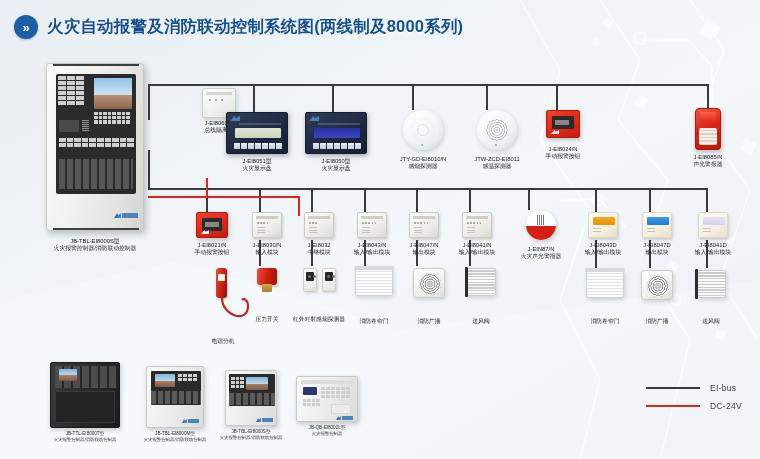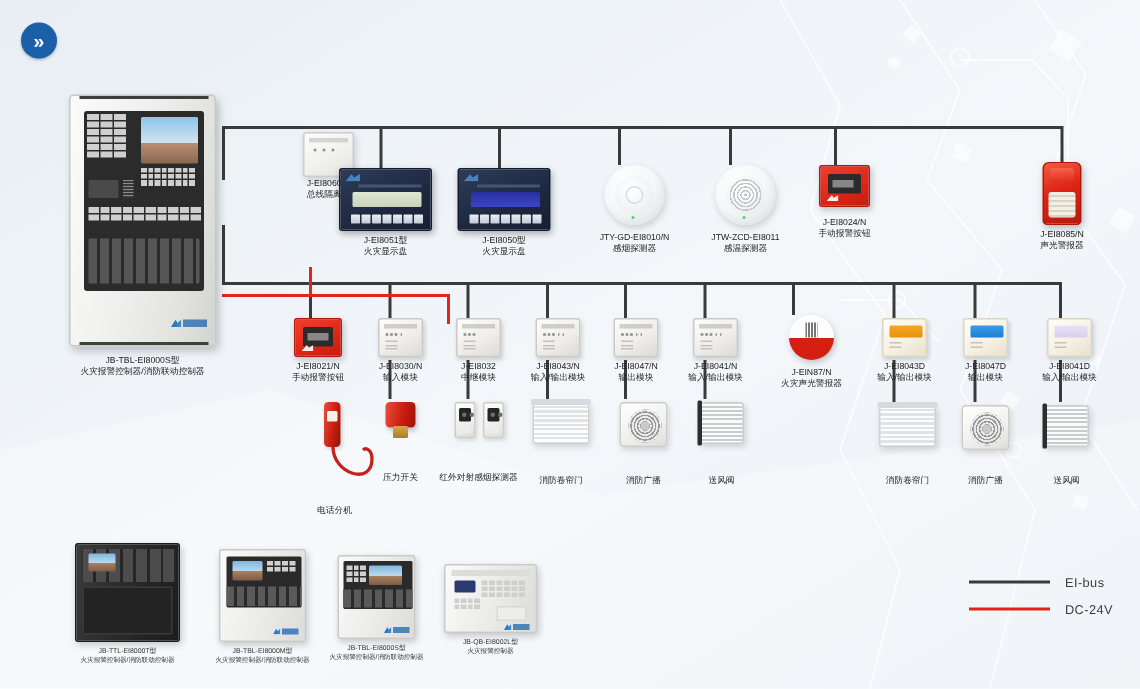--- a/index.html
+++ b/index.html
@@ -200,20 +200,21 @@
     <circle cx="596" cy="42" r="4"></circle>
       <circle cx="730" cy="240" r="3.5"></circle>
   </g>
   <g fill="#ffffff" fill-opacity="0.30">
     <path d="M0 300 L180 260 L400 330 L760 280 L760 459 L0 459 Z"></path>
   </g>
 </svg>
 
 <div id="header">
   <div id="hdr-badge">»</div>
+  <div id="hdr-title">火灾自动报警及消防联动控制系统图(两线制及8000系列)</div>
 </div>
 
 <div>
 
   <div class="wire h" style="left:148px;top:84px;width:560px;"></div>
   <div class="wire v" style="left:148px;top:84px;height:36px;"></div>
   <div class="wire v" style="left:253px;top:84px;height:28px;"></div>
   <div class="wire v" style="left:332px;top:84px;height:28px;"></div>
   <div class="wire v" style="left:412px;top:84px;height:26px;"></div>
   <div class="wire v" style="left:486px;top:84px;height:26px;"></div>

